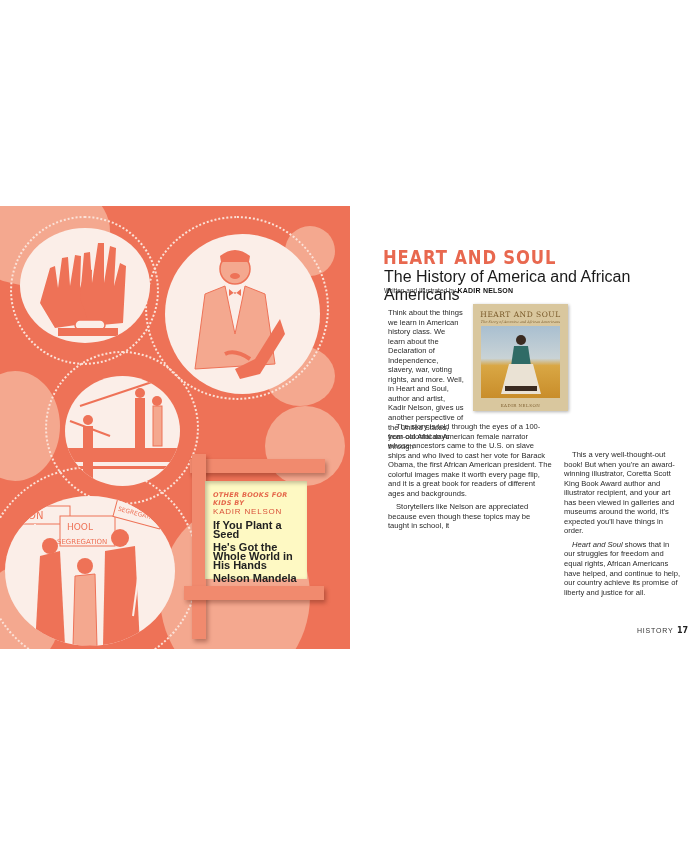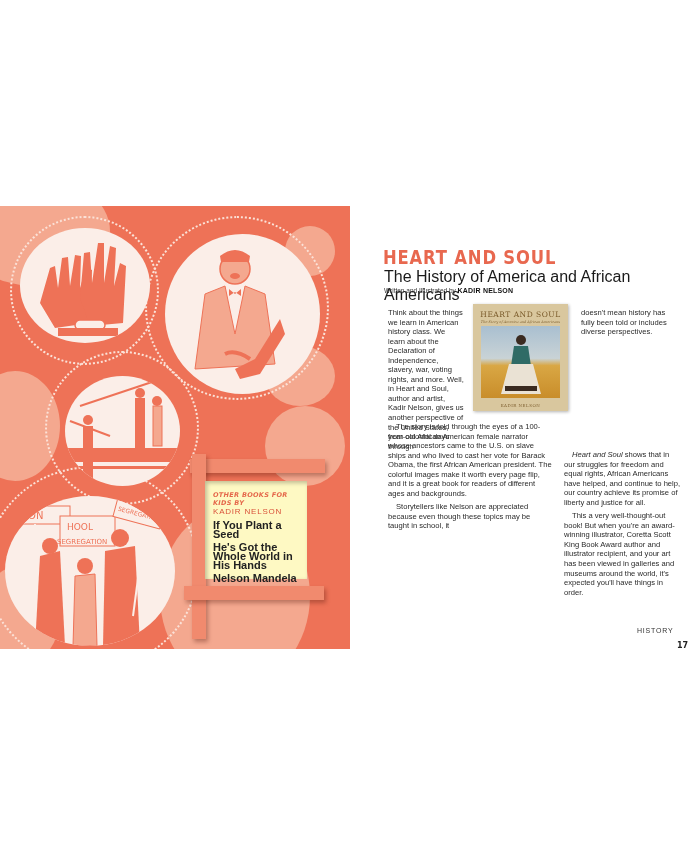--- a/index.html
+++ b/index.html
@@ -33,21 +33,21 @@
   .col2a { left:577px; top:304px; width:105px; }
   .col2b { left:560px; top:446px; width:125px; }
 
   .cover { position:absolute; left:473px; top:304px; width:95px; height:107px; background:#d9c79e; box-shadow:1px 1px 3px rgba(0,0,0,0.3); }
   .cover-title { position:absolute; top:6px; left:0; width:100%; text-align:center; font-family:"DejaVu Serif", serif; font-size:7.5px; color:#7a5a2a; letter-spacing:0.5px; }
   .cover-sub { position:absolute; top:16px; left:0; width:100%; text-align:center; font-family:"DejaVu Serif", serif; font-style:italic; font-size:3.5px; color:#7a5a2a; }
   .cover-art { position:absolute; left:8px; top:22px; width:79px; height:72px; background:linear-gradient(#a9bfd0 0%, #c9d3d6 45%, #d9a744 55%, #c98d2a 100%); }
   .cover-author { position:absolute; bottom:3px; left:0; width:100%; text-align:center; font-family:"DejaVu Serif", serif; font-size:4px; color:#7a5a2a; letter-spacing:0.5px; }
 
   .footer { position:absolute; left:637px; top:627px; font-size:7px; color:#333; letter-spacing:0.8px; }
-  .pagenum { position:absolute; left:677px; top:626px; font-family:"DejaVu Sans", sans-serif; font-size:8px; font-weight:bold; color:#222;margin-top:15px; }
+  .pagenum { position:absolute; left:677px; top:626px; font-family:"DejaVu Sans", sans-serif; font-size:8px; font-weight:bold; color:#222; }
 </style>
 </head>
 <body>
 
 <div class="art">
   <div class="blob" style="left:-40px;top:-30px;width:150px;height:110px;"></div>
   <div class="blob" style="left:285px;top:20px;width:50px;height:50px;"></div>
   <div class="blob" style="left:-30px;top:165px;width:90px;height:110px;"></div>
   <div class="blob" style="left:265px;top:200px;width:80px;height:80px;"></div>
   <div class="blob" style="left:265px;top:140px;width:70px;height:60px;"></div>
@@ -151,21 +151,20 @@
 
 <div class="body-text col1a">
   <p>Think about the things we learn in American history class. We learn about the Declaration of Independence, slavery, war, voting rights, and more. Well, in Heart and Soul, author and artist, Kadir Nelson, gives us another perspective of the United States, from colonial days through</p>
 </div>
 <div class="body-text col1b">
   <p class="ind">The story is told through the eyes of a 100-year-old African American female narrator whose ancestors came to the U.S. on slave ships and who lived to cast her vote for Barack Obama, the first African American president. The colorful images make it worth every page flip, and it is a great book for readers of different ages and backgrounds.</p>
   <p class="ind">Storytellers like Nelson are appreciated because even though these topics may be taught in school, it</p>
 </div>
 
 <div class="body-text col2a">
-  <p>doesn't mean history has fully been told or includes diverse perspectives.</p>
 </div>
 <div class="body-text col2b">
+  <p class="ind">This a very well-thought-out book! But when you're an award-winning illustrator, Coretta Scott King Book Award author and illustrator recipient, and your art has been viewed in galleries and museums around the world, it's expected you'll have things in order.</p>
   <p class="ind"><em>Heart and Soul</em><span> shows that in our struggles for freedom and equal rights, African Americans have helped, and continue to help, our country achieve its promise of liberty and justice for all.</span></p>
-  <p class="ind">This a very well-thought-out book! But when you're an award-winning illustrator, Coretta Scott King Book Award author and illustrator recipient, and your art has been viewed in galleries and museums around the world, it's expected you'll have things in order.</p>
 </div>
 
 <div class="footer">HISTORY</div>
 <div class="pagenum">17</div>
 
 </body></html>

